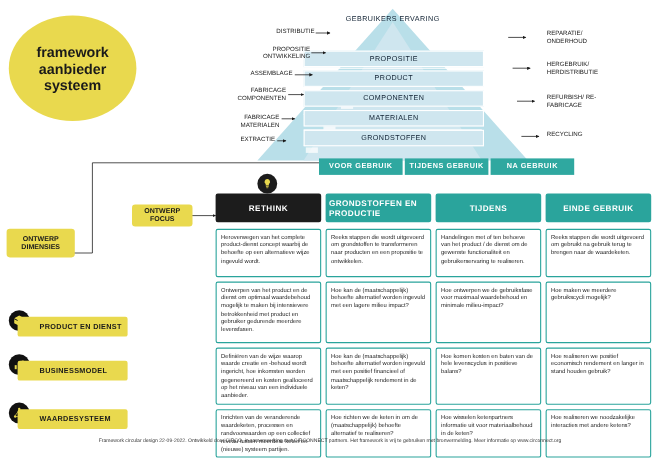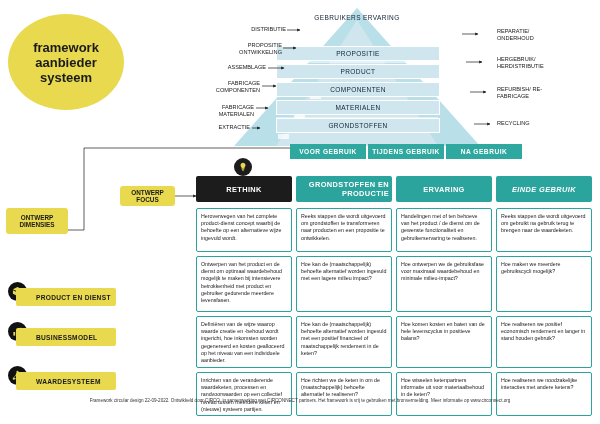--- a/index.html
+++ b/index.html
@@ -45,21 +45,21 @@
 
   
   .phase{
     position:absolute;height:15px;background:#2fa8a0;color:#fff;
     display:flex;align-items:center;justify-content:center;
     font-size:6.6px;letter-spacing:.5px;font-weight:bold;
   }
   .col-head{
     height:26px;border-radius:2px;color:#ffffff;
     display:flex;align-items:center;justify-content:center;
-    font-size:7.4px;font-weight:bold;letter-spacing:.4px;text-align:right;
+    font-size:7.4px;font-weight:bold;letter-spacing:.4px;text-align:left;
     line-height:9px;padding:0 3px;box-sizing:border-box;
   }
   .cell{
     border:0.9px solid #2aa49c;border-radius:2px;background:#ffffff;
     font-size:5.3px;line-height:7.2px;color:#1a1a1a;
     padding:4px 4px;box-sizing:border-box;
   }
 
   
   .dim{
@@ -185,23 +185,23 @@
   <div class="ontwerp-focus">ONTWERP FOCUS</div>
   <div class="ontwerp-dim">ONTWERP DIMENSIES</div>
 
   <div class="col-head" style="position:absolute;left:196px;top:176px;width:96px;background:#1c1c1c;">
     <span>RETHINK</span>
   </div>
   <div class="col-head" style="position:absolute;left:296px;top:176px;width:96px;background:#2aa49c;">
     <span>GRONDSTOFFEN EN PRODUCTIE</span>
   </div>
   <div class="col-head" style="position:absolute;left:396px;top:176px;width:96px;background:#2aa49c;">
-    <span>ERVARING</span>
-  </div>
-  <div class="col-head" style="position:absolute;left:496px;top:176px;width:96px;background:#2aa49c;font-style:italic;">
+    <span>TIJDENS</span>
+  </div>
+  <div class="col-head" style="position:absolute;left:496px;top:176px;width:96px;background:#2aa49c;">
     <span>EINDE GEBRUIK</span>
   </div>
 
   <div class="cell" style="position:absolute;left:196px;top:208px;width:96px;height:44px;">Heroverwegen van het complete product-dienst concept waarbij de behoefte op een alternatieve wijze ingevuld wordt.</div>
   <div class="cell" style="position:absolute;left:296px;top:208px;width:96px;height:44px;">Reeks stappen die wordt uitgevoerd om grondstoffen te transformeren naar producten en een propositie te ontwikkelen.</div>
   <div class="cell" style="position:absolute;left:396px;top:208px;width:96px;height:44px;">Handelingen met of ten behoeve van het product / de dienst om de gewenste functionaliteit en gebruikerservaring te realiseren.</div>
   <div class="cell" style="position:absolute;left:496px;top:208px;width:96px;height:44px;">Reeks stappen die wordt uitgevoerd om gebruikt na gebruik terug te brengen naar de waardeketen.</div>
 
   <div class="dimcircle" style="left:8px;top:282px;">
     <svg class="icon-svg" width="11" height="11" viewBox="0 0 24 24">

